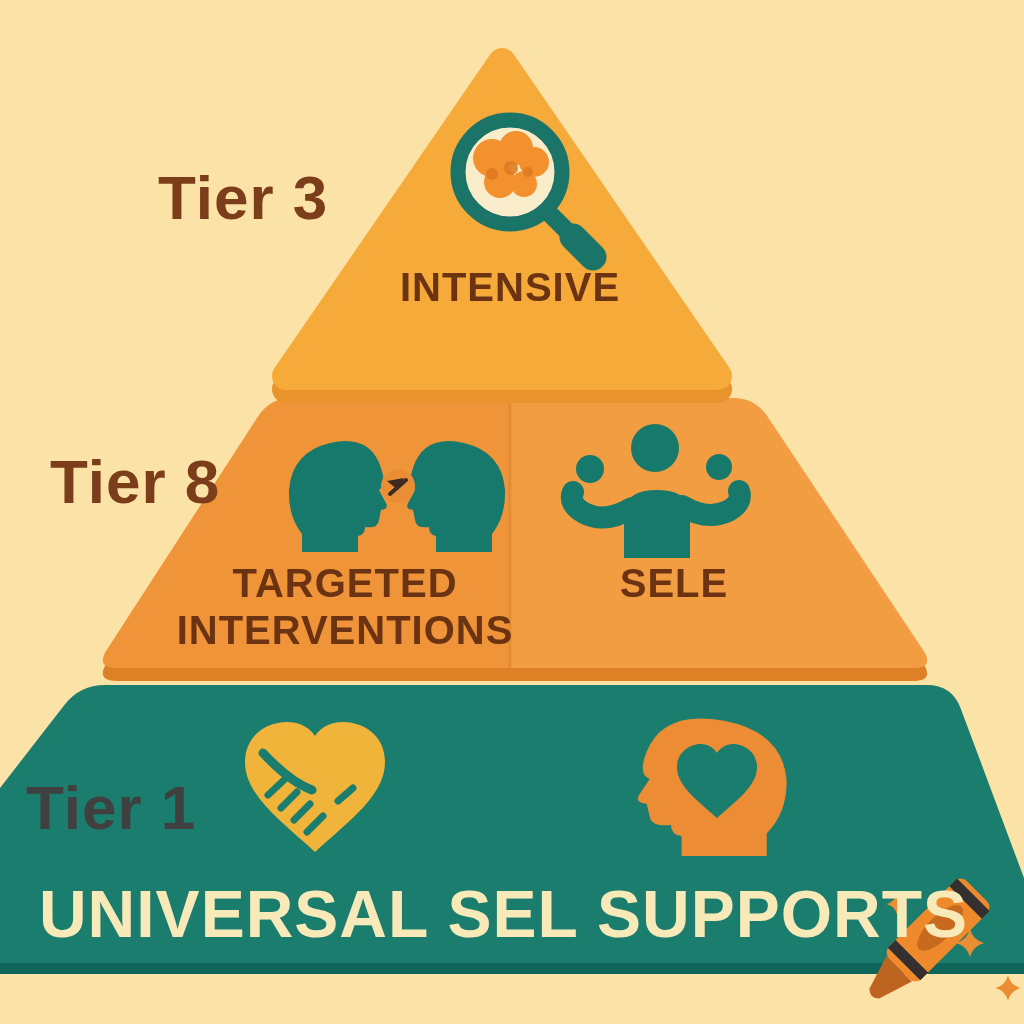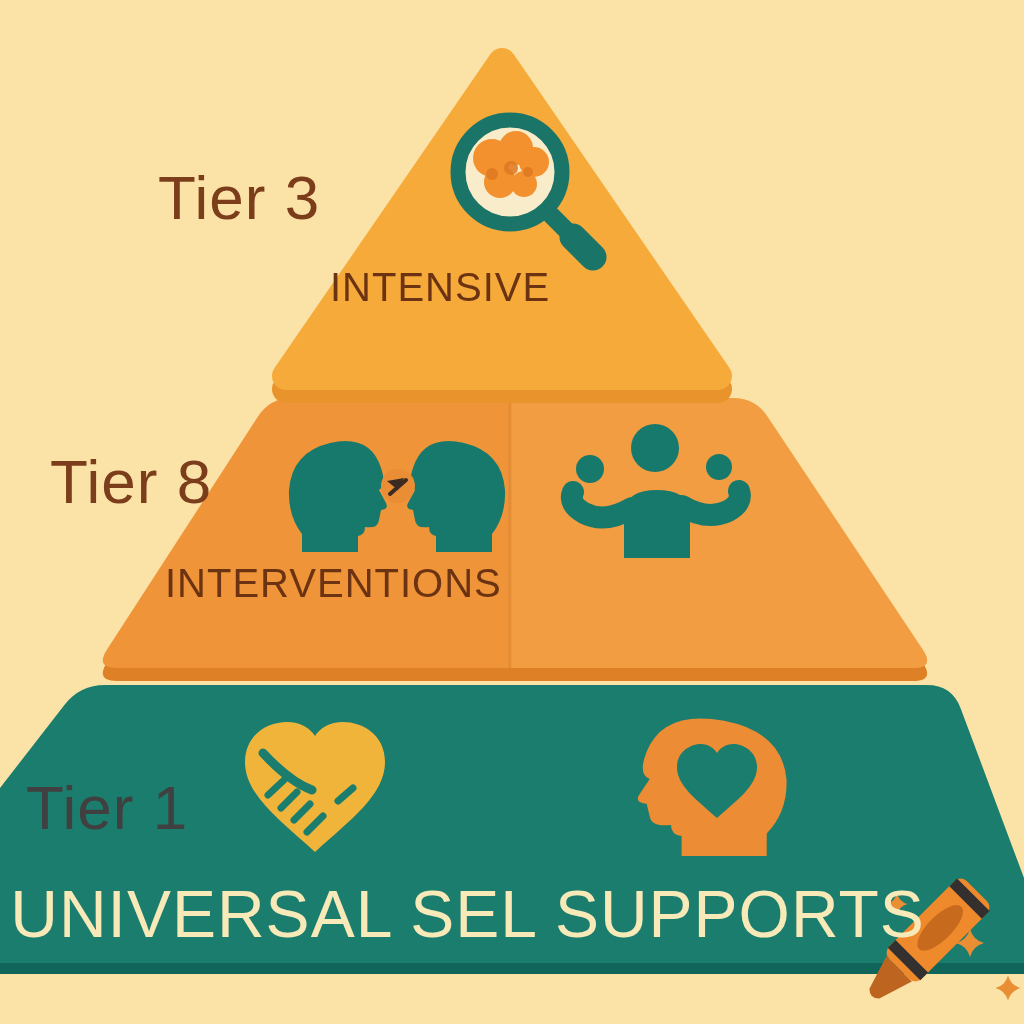--- a/index.html
+++ b/index.html
@@ -2,29 +2,29 @@
 <html><head>
 <meta charset="utf-8">
 <style>
   html,body{margin:0;padding:0;background:#FBE3A8;}
   .stage{
     position:relative;width:1024px;height:1024px;overflow:hidden;
     background:#FBE3A8;
     font-family:"Liberation Sans", sans-serif;
   }
   .stage svg{position:absolute;left:0;top:0;}
-  .txt{position:absolute;font-weight:400;white-space:nowrap;}
+  .txt{position:absolute;font-weight:700;white-space:nowrap;}
   .tier-label{font-size:62px;letter-spacing:1px;}
   .brown{color:#7C3D1B;}
   .cream{color:#404040;}
-  .caption{font-size:40px;line-height:47px;letter-spacing:1px;color:#6B3312;}
+  .caption{font-size:40px;line-height:47px;text-align:center;letter-spacing:1px;color:#6B3312;}
   .caption div{white-space:nowrap;}
   .main-title{
     font-size:66px;letter-spacing:1px;text-align:center;
-    width:935px;left:0;top:876px;color:#F8E9B8;
+    width:935px;left:0;top:876px;color:#F8E9B8;padding-left:36px;
   }
 </style>
 </head>
 <body>
 
 <div class="stage">
 
   <svg width="1024" height="1024" viewBox="0 0 1024 1024">
     <defs>
       <clipPath id="lensClip">
@@ -127,23 +127,25 @@
 
   <div class="txt tier-label brown" style="left:158px;top:162px;">Tier 3</div>
 
   <div class="txt caption" style="left:330px;top:264px;width:360px;">
     <div>INTENSIVE</div>
   </div>
 
   <div class="txt tier-label brown" style="left:50px;top:446px;">Tier 8</div>
 
   <div class="txt caption" style="left:165px;top:560px;width:360px;">
+    <div>TARGETED</div>
     <div>INTERVENTIONS</div>
   </div>
 
   <div class="txt caption" style="left:494px;top:560px;width:360px;">
+    <div>SELE</div>
   </div>
 
   <div class="txt tier-label cream" style="left:26px;top:772px;">Tier 1</div>
 
   <div class="txt main-title">UNIVERSAL SEL SUPPORTS</div>
 
 </div>
 
 </body></html>

